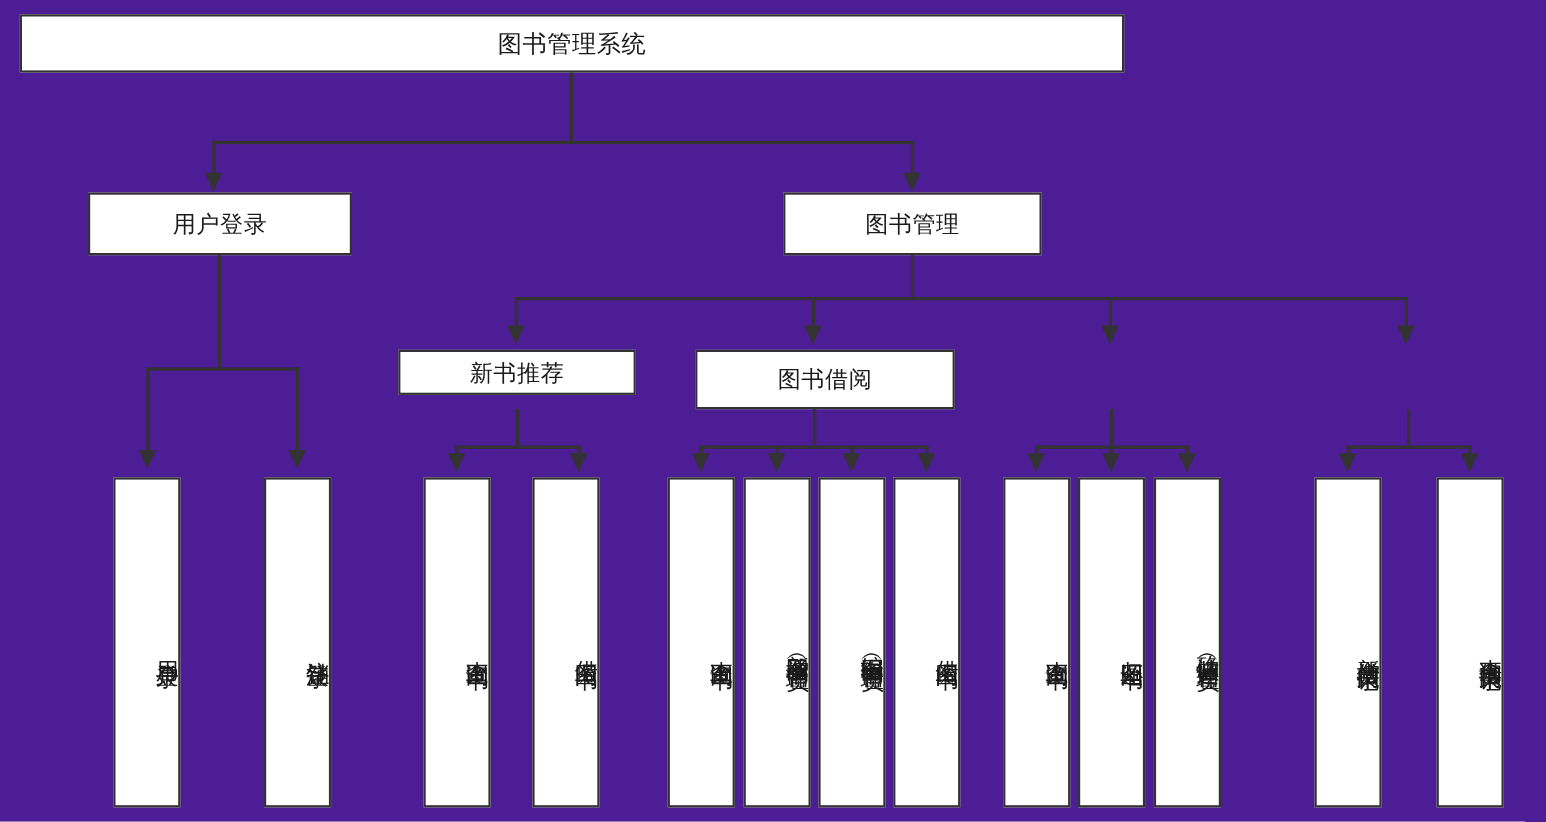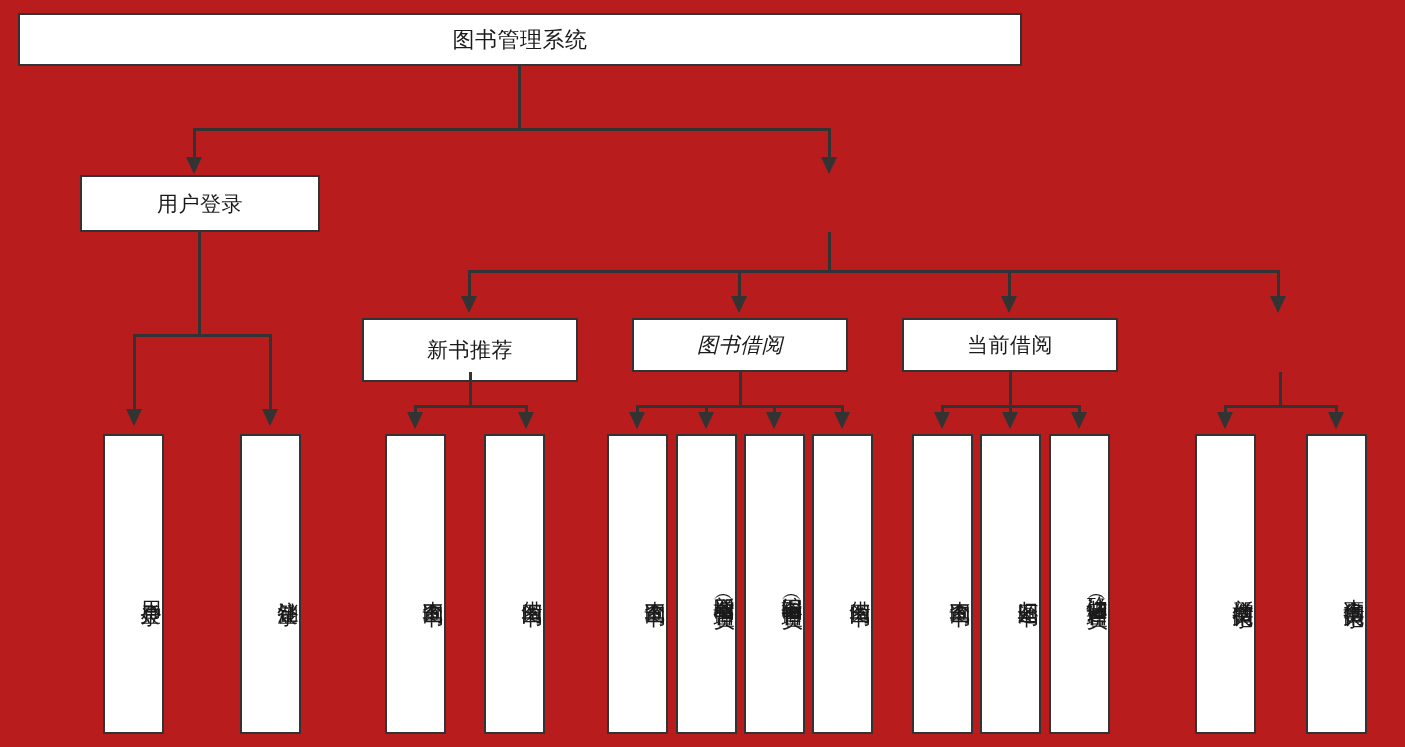--- a/index.html
+++ b/index.html
@@ -7,21 +7,21 @@
     padding: 0;
     background: #ffffff;
   }
   body {
     font-family: "Liberation Sans", "DejaVu Sans", sans-serif;
   }
   #canvas {
     position: relative;
     width: 1405px;
     height: 747px;
-    background: #b91c1c;
+    background: #4c1d95;
     overflow: hidden;
   }
   .node {
     position: absolute;
     box-sizing: border-box;
     border: 2px solid #333333;
     background: #ffffff;
     display: flex;
     align-items: center;
     justify-content: center;
@@ -78,42 +78,42 @@
   <div class="edge v" style="left:518px; top:66px; width:3px; height:62px;"></div>
 
   <div class="edge h" style="left:193px; top:128px; width:638px; height:3px;"></div>
 
   <div class="edge v" style="left:193px; top:128px; width:3px; height:34px;"></div>
   <div class="arrow" style="left:186px; top:157px;"></div>
   <div class="edge v" style="left:828px; top:128px; width:3px; height:34px;"></div>
   <div class="arrow" style="left:821px; top:157px;"></div>
 
   <div class="node horiz" style="left:80px; top:175px; width:240px; height:57px;">用户登录</div>
+  <div class="node horiz" style="left:712px; top:175px; width:235px; height:57px;">图书管理</div>
 
   <div class="edge v" style="left:198px; top:232px; width:3px; height:102px;"></div>
   <div class="edge h" style="left:133px; top:334px; width:139px; height:3px;"></div>
   <div class="edge v" style="left:133px; top:334px; width:3px; height:80px;"></div>
   <div class="arrow" style="left:126px; top:409px;"></div>
   <div class="edge v" style="left:269px; top:334px; width:3px; height:80px;"></div>
   <div class="arrow" style="left:262px; top:409px;"></div>
 
   <div class="edge v" style="left:828px; top:232px; width:3px; height:38px;"></div>
   <div class="edge h" style="left:468px; top:270px; width:812px; height:3px;"></div>
   <div class="edge v" style="left:468px; top:270px; width:3px; height:30px;"></div>
   <div class="arrow" style="left:461px; top:296px;"></div>
   <div class="edge v" style="left:738px; top:270px; width:3px; height:30px;"></div>
   <div class="arrow" style="left:731px; top:296px;"></div>
   <div class="edge v" style="left:1008px; top:270px; width:3px; height:30px;"></div>
   <div class="arrow" style="left:1001px; top:296px;"></div>
   <div class="edge v" style="left:1277px; top:270px; width:3px; height:30px;"></div>
   <div class="arrow" style="left:1270px; top:296px;"></div>
 
-  <div class="node horiz" style="left:362px; top:318px; width:216px; height:64px;">新书推荐</div>
-  <div class="node horiz" style="left:632px; top:318px; width:216px; height:54px;font-style:italic;">图书借阅</div>
-  <div class="node horiz" style="left:902px; top:318px; width:216px; height:54px;">当前借阅</div>
+  <div class="node horiz" style="left:362px; top:318px; width:216px; height:41px;">新书推荐</div>
+  <div class="node horiz" style="left:632px; top:318px; width:236px; height:54px;">图书借阅</div>
 
   <div class="edge v" style="left:469px; top:372px; width:3px; height:33px;"></div>
   <div class="edge h" style="left:414px; top:405px; width:114px; height:3px;"></div>
   <div class="edge v" style="left:414px; top:405px; width:3px; height:10px;"></div>
   <div class="arrow" style="left:407px; top:412px;"></div>
   <div class="edge v" style="left:525px; top:405px; width:3px; height:10px;"></div>
   <div class="arrow" style="left:518px; top:412px;"></div>
 
   <div class="edge v" style="left:739px; top:372px; width:3px; height:33px;"></div>
   <div class="edge h" style="left:636px; top:405px; width:208px; height:3px;"></div>

